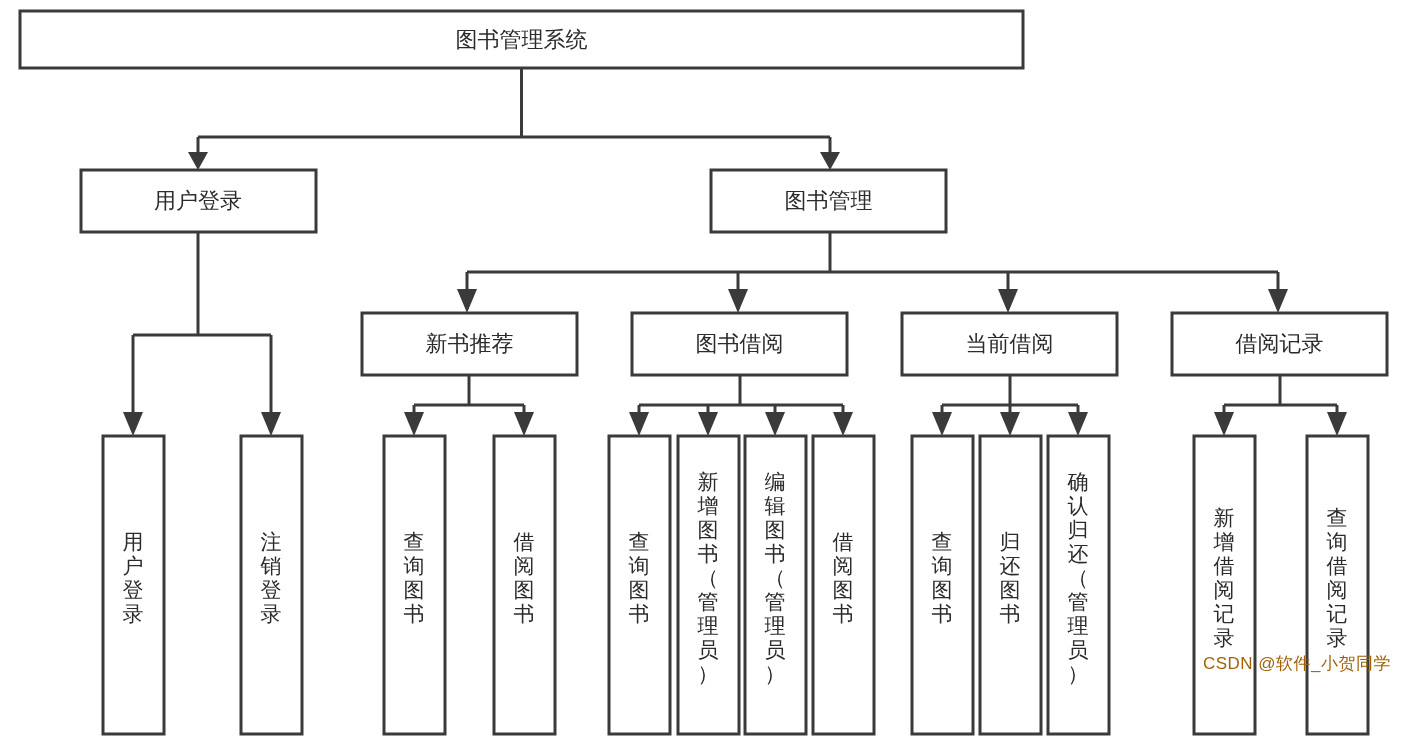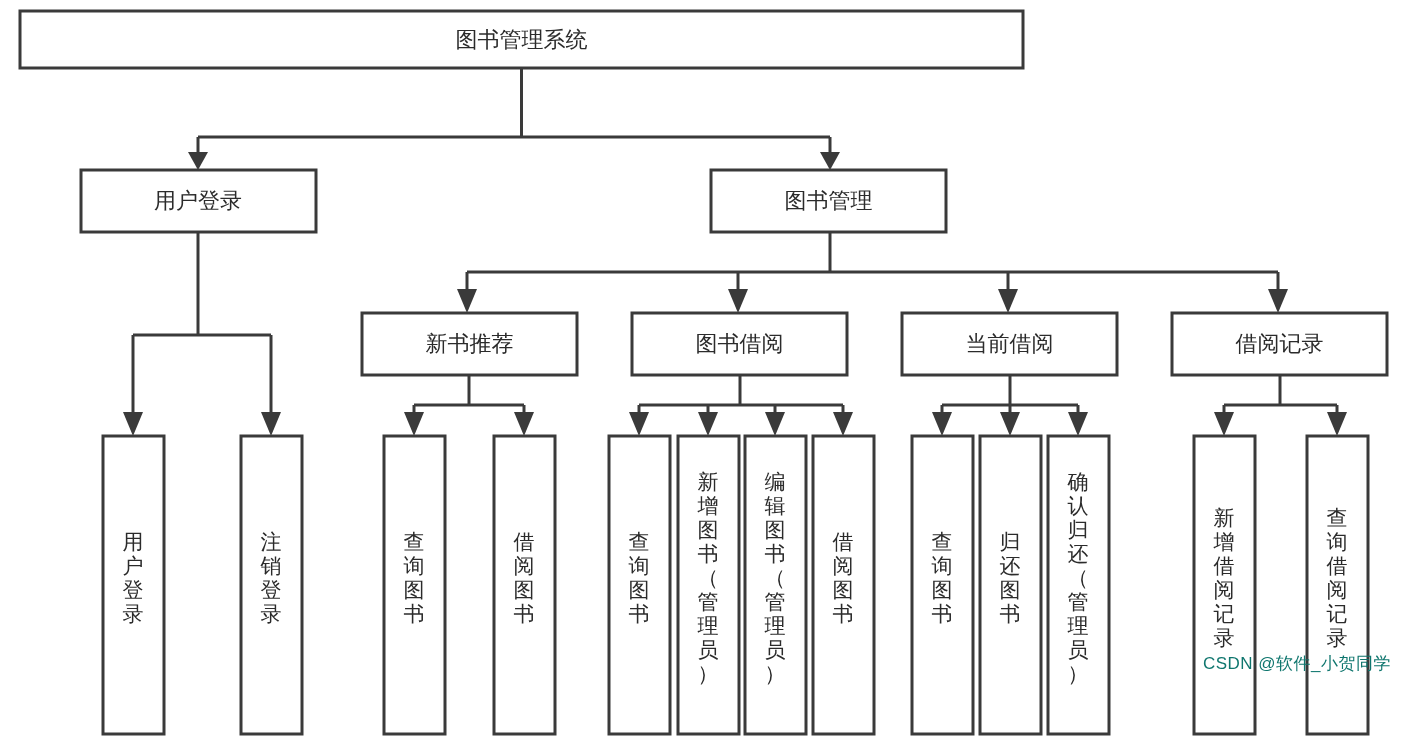--- a/index.html
+++ b/index.html
@@ -54,21 +54,21 @@
     font-size: 21px;
     fill: #2b2b2b;
     text-anchor: middle;
   }
   .watermark {
     position: absolute;
     right: 14px;
     bottom: 6px;
     font-family: "Liberation Sans", "DejaVu Sans", sans-serif;
     font-size: 17px;
-    color: #0f766e;
+    color: #a16207;
     letter-spacing: 0.5px;
     white-space: nowrap;
     user-select: none;
   }
 </style>
 </head>
 <body>
 
 <div id="diagram-root">
 

